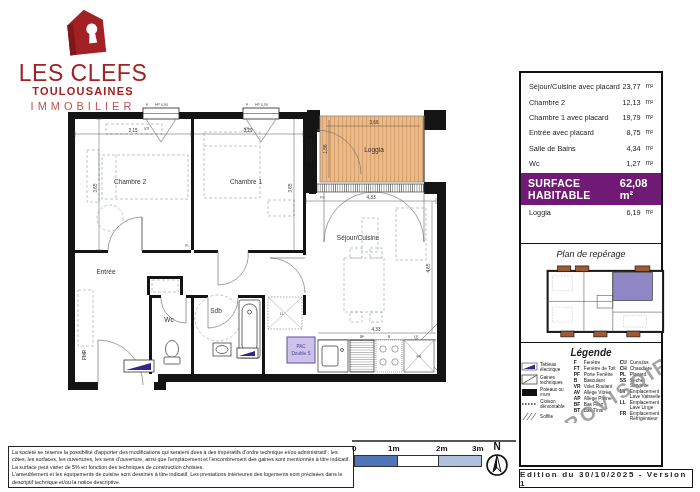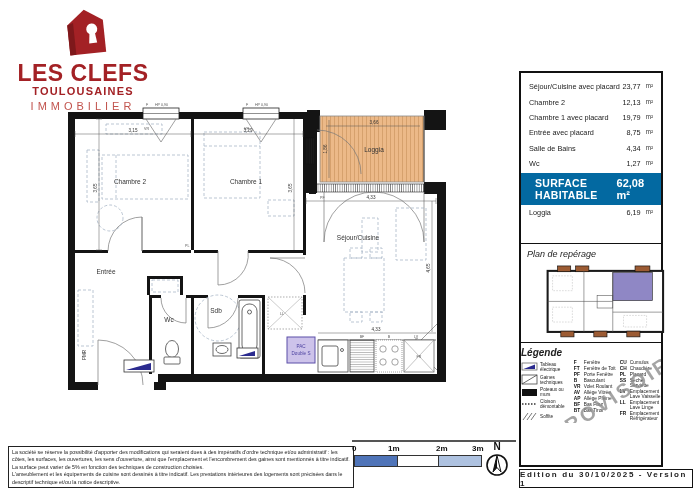--- a/index.html
+++ b/index.html
@@ -1,32 +1,32 @@
 <!DOCTYPE html>
 <html><head>
 <meta charset="utf-8">
 <style>
   html,body{margin:0;padding:0;background:#fff;}
   #page{position:relative;width:700px;height:492px;background:#fff;font-family:"Liberation Sans",sans-serif;overflow:hidden;}
   
   #logo{position:absolute;left:8px;top:6px;width:150px;text-align:center;color:#a32125;}
-  #logo .l1{font-size:23px;font-weight:bold;letter-spacing:.5px;line-height:1;}
+  #logo .l1{font-size:23px;font-weight:normal;letter-spacing:.5px;line-height:1;}
   #logo .l2{font-size:11px;font-weight:bold;letter-spacing:1.2px;line-height:1.25;}
   #logo .l3{font-size:11px;letter-spacing:4px;color:#c2544e;line-height:1.3;}
   
   #panel{position:absolute;left:519px;top:71px;width:144px;height:396px;border:2px solid #111;box-sizing:border-box;background:#fff;}
   .sec1{padding:6px 6px 0 6px;}
   .arow{display:flex;justify-content:space-between;align-items:baseline;font-size:7.3px;color:#222;padding:3.2px 2px;}
   .arow .u{font-size:6.3px;margin-left:5px;color:#333;}
   .arow .val{display:flex;align-items:flex-start;}
-  #banner{background:#0369a1;color:#fff;display:flex;align-items:center;padding:4px 14px;margin:2px -6px 0 -6px;}
+  #banner{background:#701a75;color:#fff;display:flex;align-items:center;padding:4px 7px;margin:2px -6px 0 -6px;}
   #banner .bl{font-size:10.5px;font-weight:bold;letter-spacing:.3px;}
   #banner .bv{font-size:11px;font-weight:bold;}
   .sec2{border-top:1.5px solid #111;margin-top:22px;padding:5px 6px;height:99px;box-sizing:border-box;}
-  .sec-title{font-size:9px;font-style:italic;color:#222;}
+  .sec-title{font-size:9px;font-style:italic;color:#222;text-align:center;}
   .sec3{border-top:1.5px solid #111;padding:4px 0;height:81px;box-sizing:border-box;position:relative;overflow:hidden;}
   .sec3 .sec-title{font-weight:bold;font-size:10px;}
   .legend-cols{display:flex;margin-top:2px;}
   .lc1{width:64px;}
   .sym-row{display:flex;align-items:center;margin:2.2px 0;}
   .sym-row svg{flex:0 0 17px;margin-right:2px;}
   .sym-row span{font-size:4.7px;color:#222;}
   .lc2{width:56px;}
   .lc3{width:50px;}
   .ab-row{display:flex;margin:0 0 1.1px 0;}

